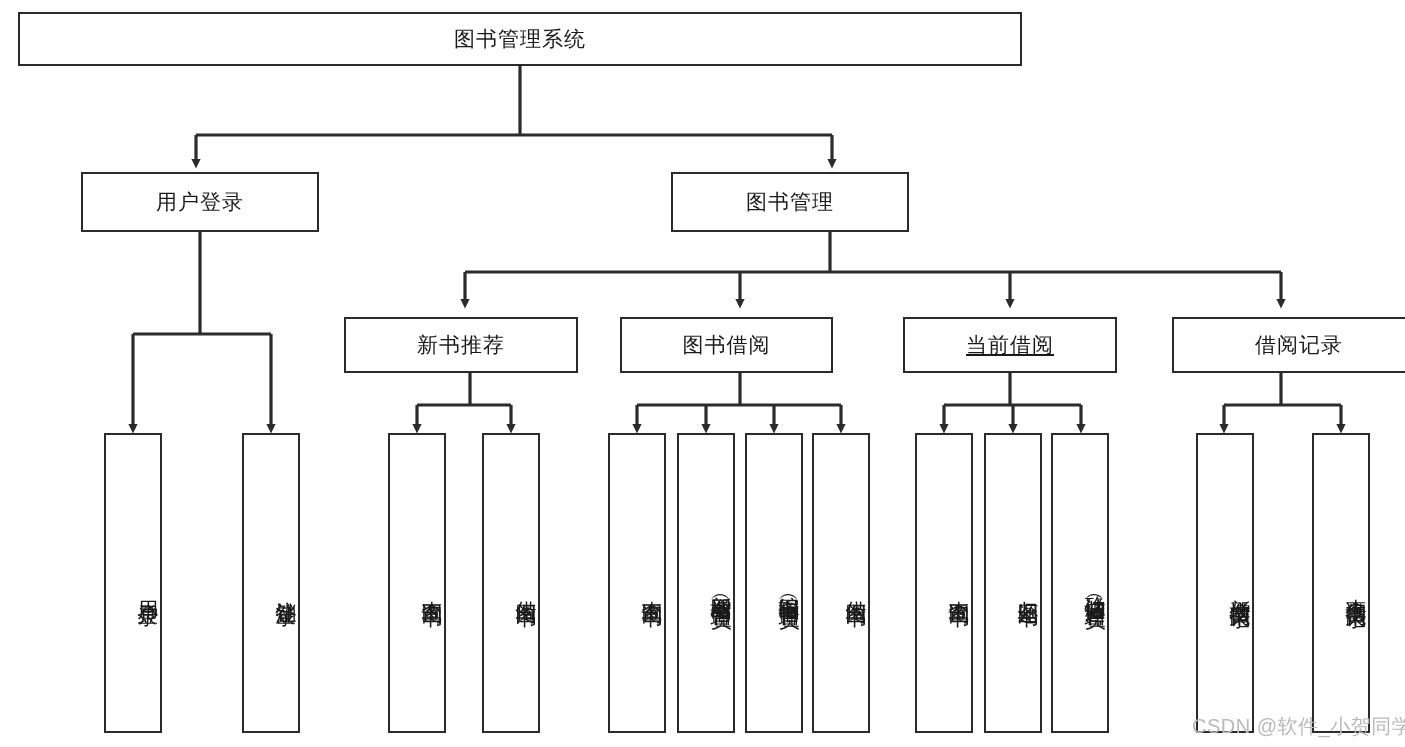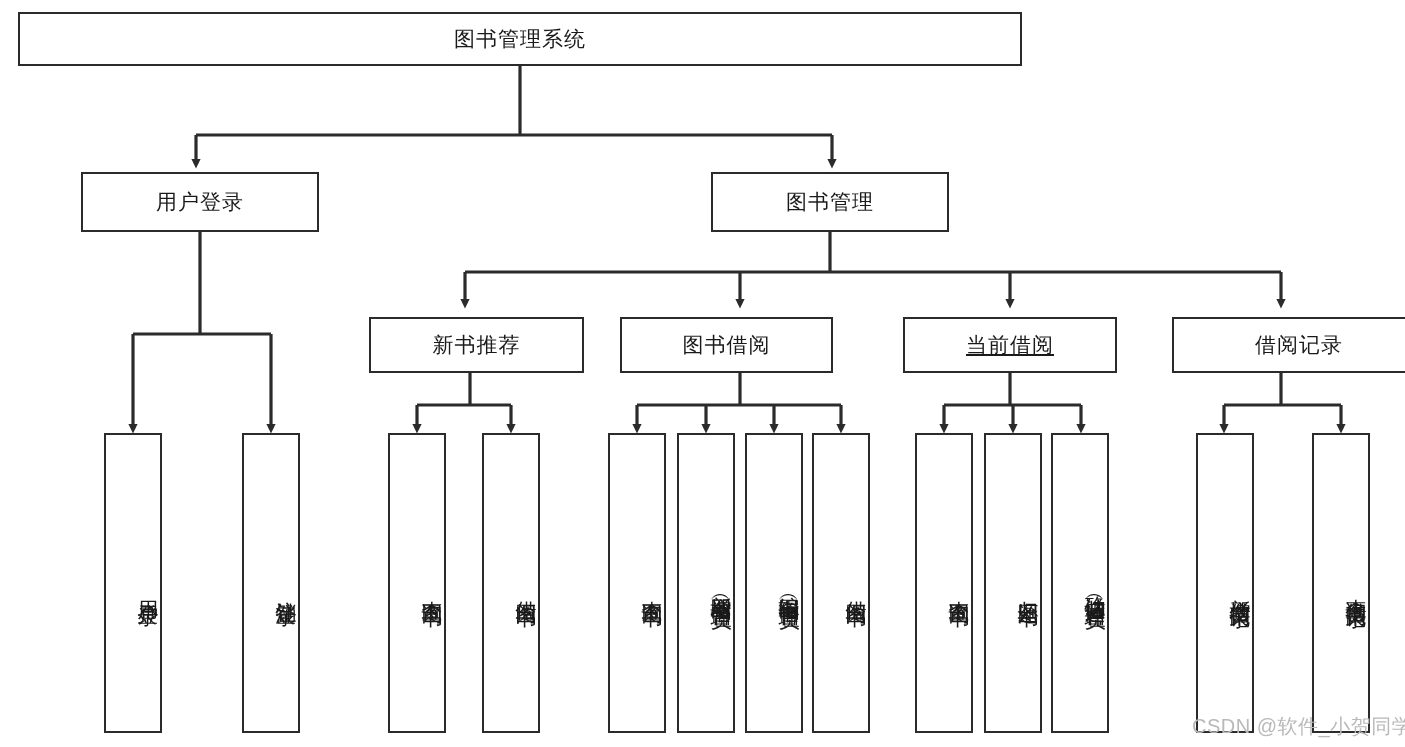--- a/index.html
+++ b/index.html
@@ -88,23 +88,23 @@
       <path d="M1281,373 L1281,405"></path>
       <path d="M1224,405 L1341,405"></path>
       <path d="M1224,405 L1224,425" marker-end="url(#arrow)"></path>
       <path d="M1341,405 L1341,425" marker-end="url(#arrow)"></path>
     </g>
   </svg>
 
   <div class="node horiz" style="left:18px;top:12px;width:1004px;height:54px;">图书管理系统</div>
 
   <div class="node horiz" style="left:81px;top:172px;width:238px;height:60px;">用户登录</div>
-  <div class="node horiz" style="left:711px;top:172px;width:238px;height:60px;">图书管理</div>
+  <div class="node horiz" style="left:671px;top:172px;width:238px;height:60px;">图书管理</div>
 
-  <div class="node horiz" style="left:369px;top:317px;width:215px;height:56px;">新书推荐</div>
+  <div class="node horiz" style="left:344px;top:317px;width:234px;height:56px;">新书推荐</div>
   <div class="node horiz" style="left:620px;top:317px;width:213px;height:56px;">图书借阅</div>
   <div class="node horiz" style="left:903px;top:317px;width:214px;height:56px;text-decoration:underline;">当前借阅</div>
   <div class="node horiz" style="left:1172px;top:317px;width:254px;height:56px;">借阅记录</div>
 
   <div class="node vert" style="left:104px;top:433px;width:58px;height:300px;">用户登录</div>
   <div class="node vert" style="left:242px;top:433px;width:58px;height:300px;">注销登录</div>
 
   <div class="node vert" style="left:388px;top:433px;width:58px;height:300px;">查询图书</div>
   <div class="node vert" style="left:482px;top:433px;width:58px;height:300px;">借阅图书</div>
 

